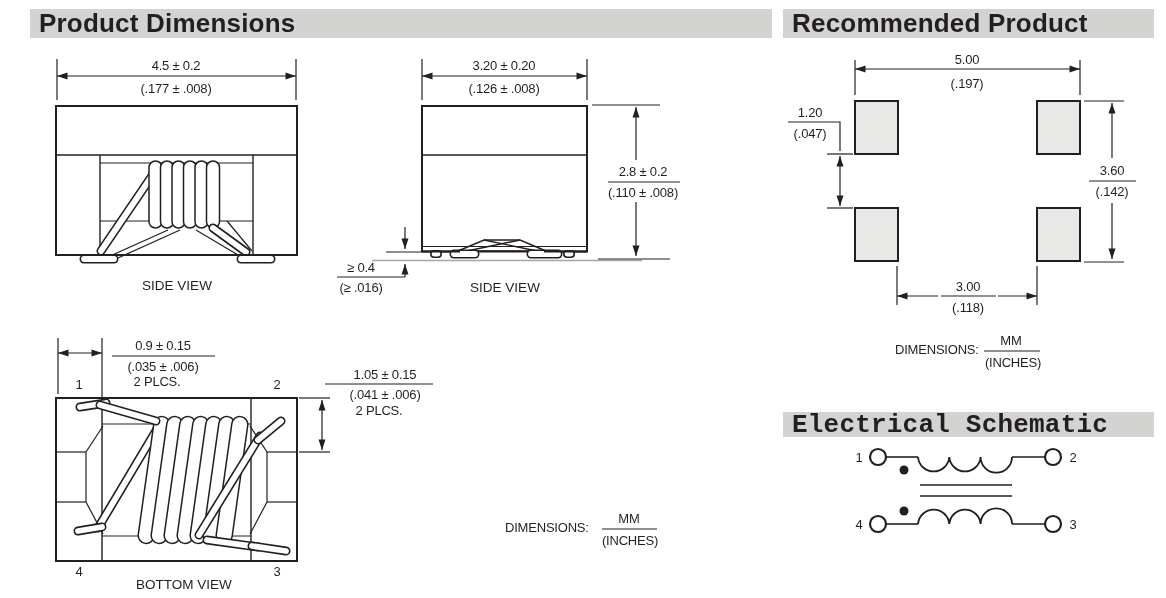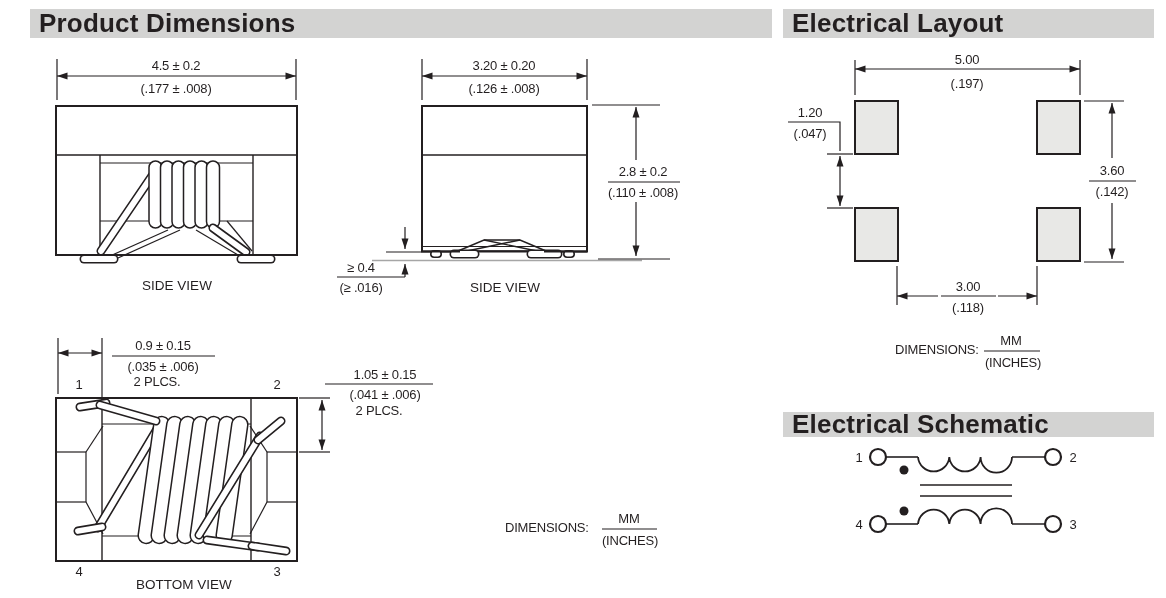--- a/index.html
+++ b/index.html
@@ -19,23 +19,23 @@
   .body{fill:#fff;stroke:#231f20;stroke-width:2;}
   .seat{stroke:#a6a6a6;stroke-width:1.6;fill:none;}
 </style>
 </head>
 <body>
 
 <div class="hdrbar" style="left:30px;top:9px;width:742px;">
   <span>Product Dimensions</span>
 </div>
 <div class="hdrbar" style="left:783px;top:9px;width:371px;">
-  <span>Electrical Layout</span>
+  <span>Recommended Product</span>
 </div>
-<div class="hdrbar" style="left:783px;top:412px;width:371px;height:25px;">
+<div class="hdrbar" style="left:783px;top:412px;width:371px;height:25px;font-family:Liberation Mono, monospace;">
   <span>Electrical Schematic</span>
 </div>
 
 <svg width="1166" height="598" viewBox="0 0 1166 598">
   <defs>
     <marker id="arr" markerUnits="userSpaceOnUse" markerWidth="12" markerHeight="10" refX="11" refY="5" orient="auto-start-reverse">
       <path d="M0.5,1.5 L11,5 L0.5,8.5 Z" fill="#231f20"></path>
     </marker>
   </defs>
 

